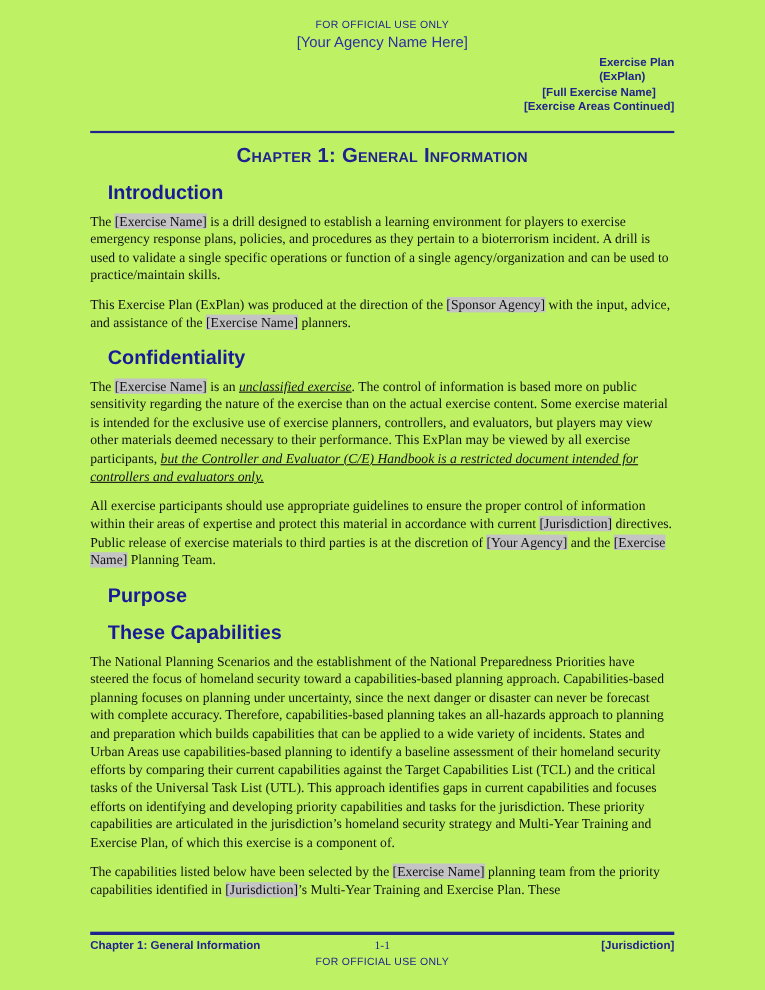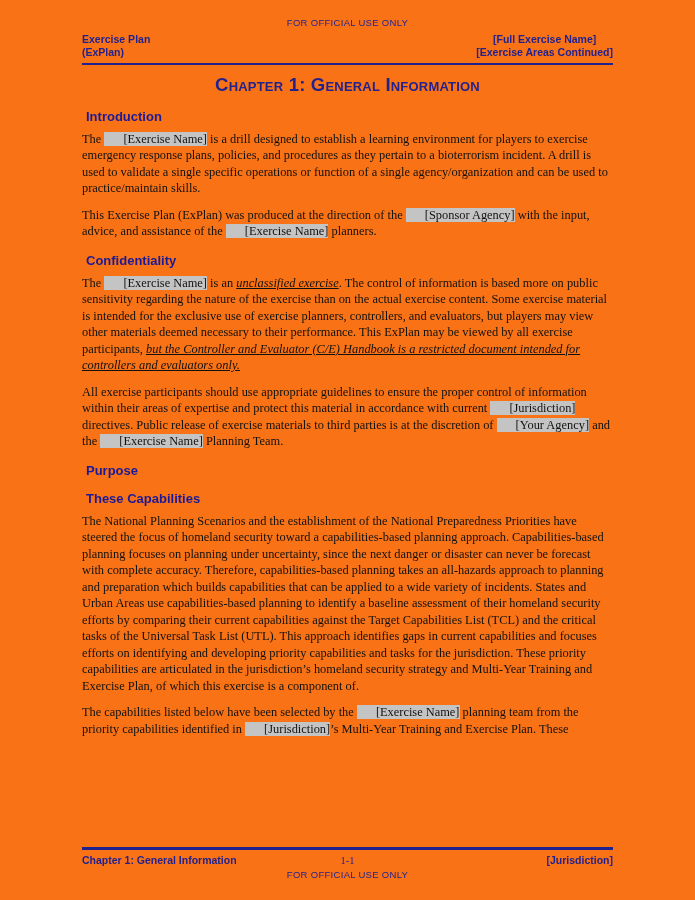--- a/index.html
+++ b/index.html
@@ -5,21 +5,21 @@
   :root{
     --navy: #22228e;
     --heading-blue: #1a1a99;
     --hl-gray: #c4c4c4;
     --ink: #111111;
   }
   html,body{margin:0;padding:0;background:#ffffff;}
   .page{
     position:relative;
     width:695px;height:900px;
-    background:#f97316;
+    background:#bef264;
     box-sizing:border-box;
     padding:17px 82px 0 82px;
     font-family:"Liberation Serif", serif;
     color:var(--ink);
     overflow:hidden;
   }
   
   .fouo-top{
     text-align:center;
     font-family:"Liberation Sans", sans-serif;
@@ -32,55 +32,56 @@
     font-family:"Liberation Sans", sans-serif;
     font-size:13.5px;
     color:#2e2ea4;
     margin-top:3px;
   }
   .header-row{
     display:flex;
     justify-content:space-between;
     align-items:flex-end;
     margin-top:5px;
-    padding-bottom:3px;
+    padding-bottom:14px;
     border-bottom:2px solid var(--navy);
     font-family:"Liberation Sans", sans-serif;
     font-weight:bold;
     font-size:10.5px;
     line-height:1.28;
     color:var(--navy);
+    flex-direction:column;
   }
   .header-right{text-align:center;}
   
   .chapter-title{
     margin:9px 0 4px 0;
     text-align:center;
     font-family:"Liberation Sans", sans-serif;
     font-weight:bold;
     font-variant:small-caps;
     font-size:18.5px;
     letter-spacing:.2px;
     color:var(--navy);
   }
   
   .sec-h{
-    margin:13px 0 7px 4px;
+    margin:13px 0 7px 16px;
     font-family:"Liberation Sans", sans-serif;
     font-weight:bold;
-    font-size:13px;
+    font-size:18px;
     color:var(--heading-blue);
   }
   .body-p{
     margin:0 0 10px 0;
     font-size:12.4px;
     line-height:1.33;
     text-align:left;
   }
-  .hl{background:var(--hl-gray);padding-left:19px;}
+  .hl{background:var(--hl-gray);}
   .it{font-style:italic;text-decoration:underline;}
   
   .footer{
     position:absolute;
     left:82px;right:82px;bottom:20px;
     font-family:"Liberation Sans", sans-serif;
     color:var(--navy);
   }
   .footer-rule{
     border-top:3px solid var(--navy);
@@ -107,20 +108,21 @@
     letter-spacing:.3px;
     margin-top:1px;
   }
 </style>
 </head>
 <body>
 
 <div class="page">
 
   <div class="fouo-top">FOR OFFICIAL USE ONLY</div>
+  <div class="agency">[Your Agency Name Here]</div>
 
   <div class="header-row">
     <div class="header-left">
       <div>Exercise Plan</div>
       <div>(ExPlan)</div>
     </div>
     <div class="header-right">
       <div>[Full Exercise Name]</div>
       <div>[Exercise Areas Continued]</div>
     </div>

